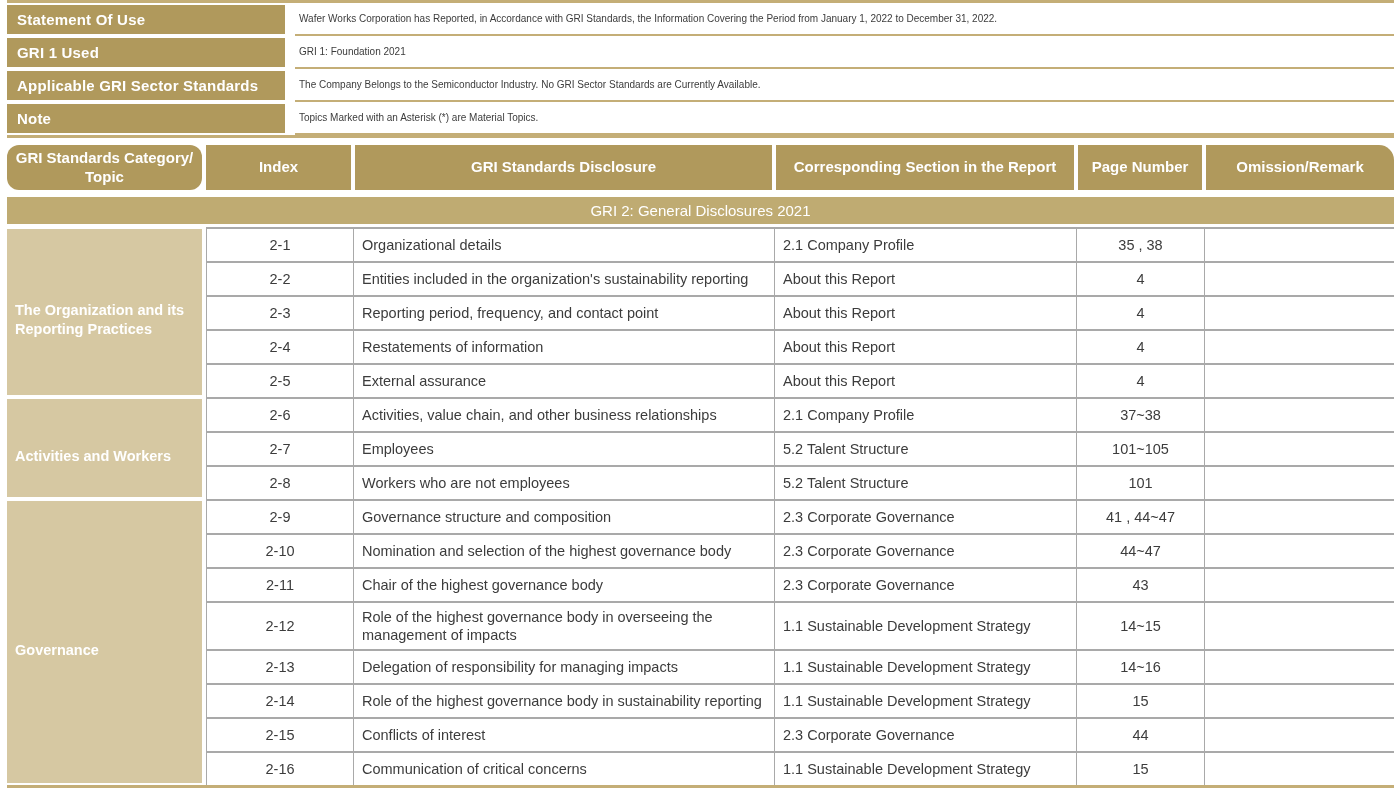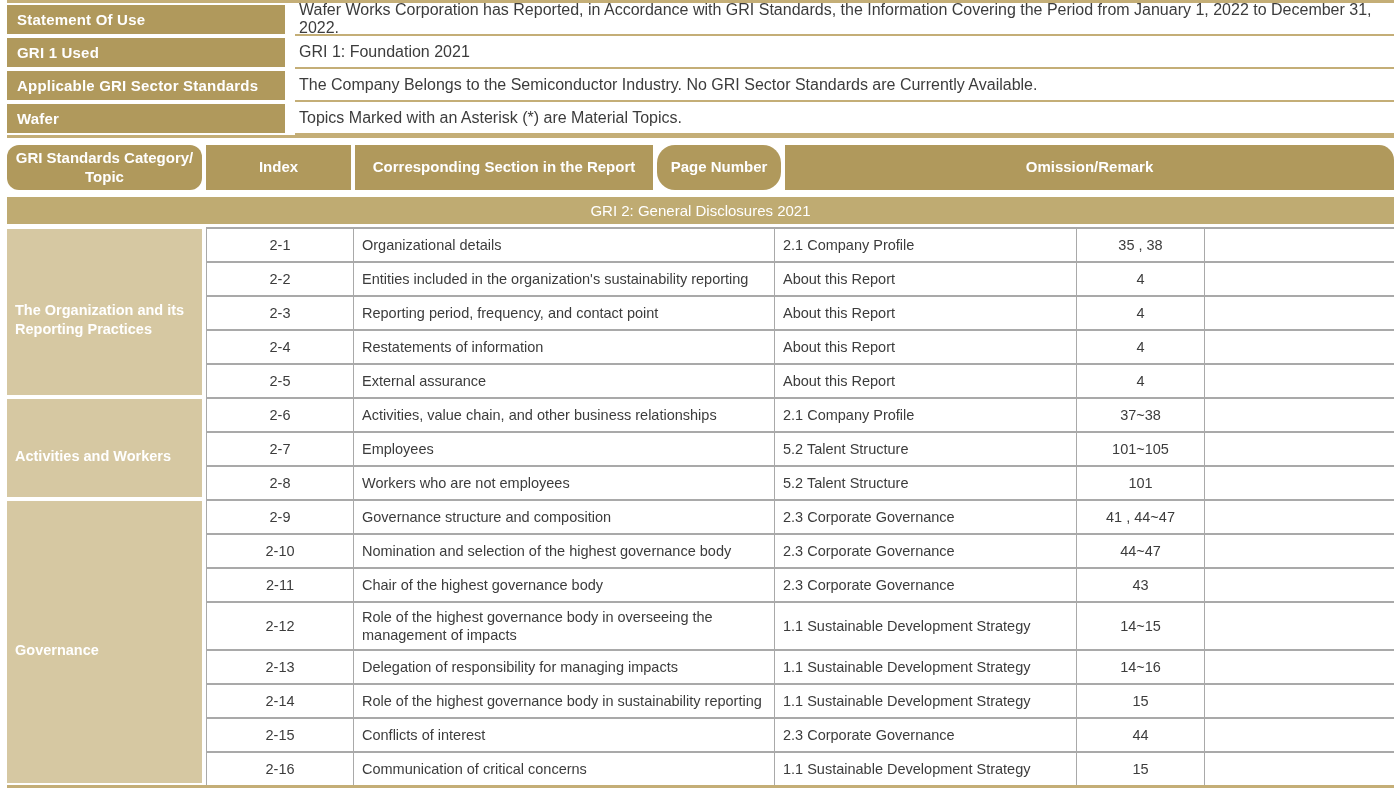--- a/index.html
+++ b/index.html
@@ -26,38 +26,38 @@
   .info-row{display:flex;align-items:stretch;height:33px;}
   .info-label{
     width:278px;flex:0 0 278px;background:var(--header-tan);
     color:var(--white);font-weight:bold;font-size:15px;
     display:flex;align-items:center;padding-left:10px;
     margin:2px 0;letter-spacing:.2px;
   }
   .info-value-wrap{
     flex:1;margin-left:10px;display:flex;align-items:center;
     border-bottom:2px solid var(--line-tan);
-    font-size:16px;padding-left:4px;
+    font-size:10px;padding-left:4px;
   }
   .info-row:last-child .info-value-wrap{border-bottom:none;}
 
   
   .gri-table{margin-top:7px;width:100%;}
   .gri-header{display:flex;gap:4px;height:45px;}
   .h-cell{
     background:var(--header-tan);color:var(--white);
     font-weight:bold;font-size:15px;line-height:1.25;
     display:flex;align-items:center;justify-content:center;
     text-align:center;padding:0 6px;
   }
   .h-category{flex:0 0 195px;border-radius:12px;}
   .h-index{flex:0 0 145px;}
   .h-disclosure{flex:0 0 417px;}
   .h-section{flex:0 0 298px;}
-  .h-page{flex:0 0 124px;border-radius:18px;}
+  .h-page{flex:0 0 124px;}
   .h-omission{flex:1;border-top-right-radius:15px;}
 
   .section-banner{
     margin-top:7px;margin-bottom:3px;height:27px;background:var(--banner-tan);
     color:var(--white);font-weight:normal;font-size:15px;
     display:flex;align-items:center;justify-content:center;
   }
 
   .category-group{display:flex;align-items:stretch;}
   .category-cell{
@@ -94,30 +94,31 @@
     </div>
     <div class="info-row">
       <div class="info-label">GRI 1 Used</div>
       <div class="info-value-wrap">GRI 1: Foundation 2021</div>
     </div>
     <div class="info-row">
       <div class="info-label">Applicable GRI Sector Standards</div>
       <div class="info-value-wrap">The Company Belongs to the Semiconductor Industry. No GRI Sector Standards are Currently Available.</div>
     </div>
     <div class="info-row">
-      <div class="info-label">Wafer</div>
+      <div class="info-label">Note</div>
       <div class="info-value-wrap">Topics Marked with an Asterisk (*) are Material Topics.</div>
     </div>
     <div class="accent-bar"></div>
   </div>
 
   <div class="gri-table">
     <div class="gri-header">
       <div class="h-cell h-category">GRI Standards Category/ Topic</div>
       <div class="h-cell h-index">Index</div>
+      <div class="h-cell h-disclosure">GRI Standards Disclosure</div>
       <div class="h-cell h-section">Corresponding Section in the Report</div>
       <div class="h-cell h-page">Page Number</div>
       <div class="h-cell h-omission">Omission/Remark</div>
     </div>
 
     <div class="section-banner">GRI 2: General Disclosures 2021</div>
 
     <div id="gri-body">
         <div class="category-group">
           <div class="category-cell">The Organization and its Reporting Practices</div>

